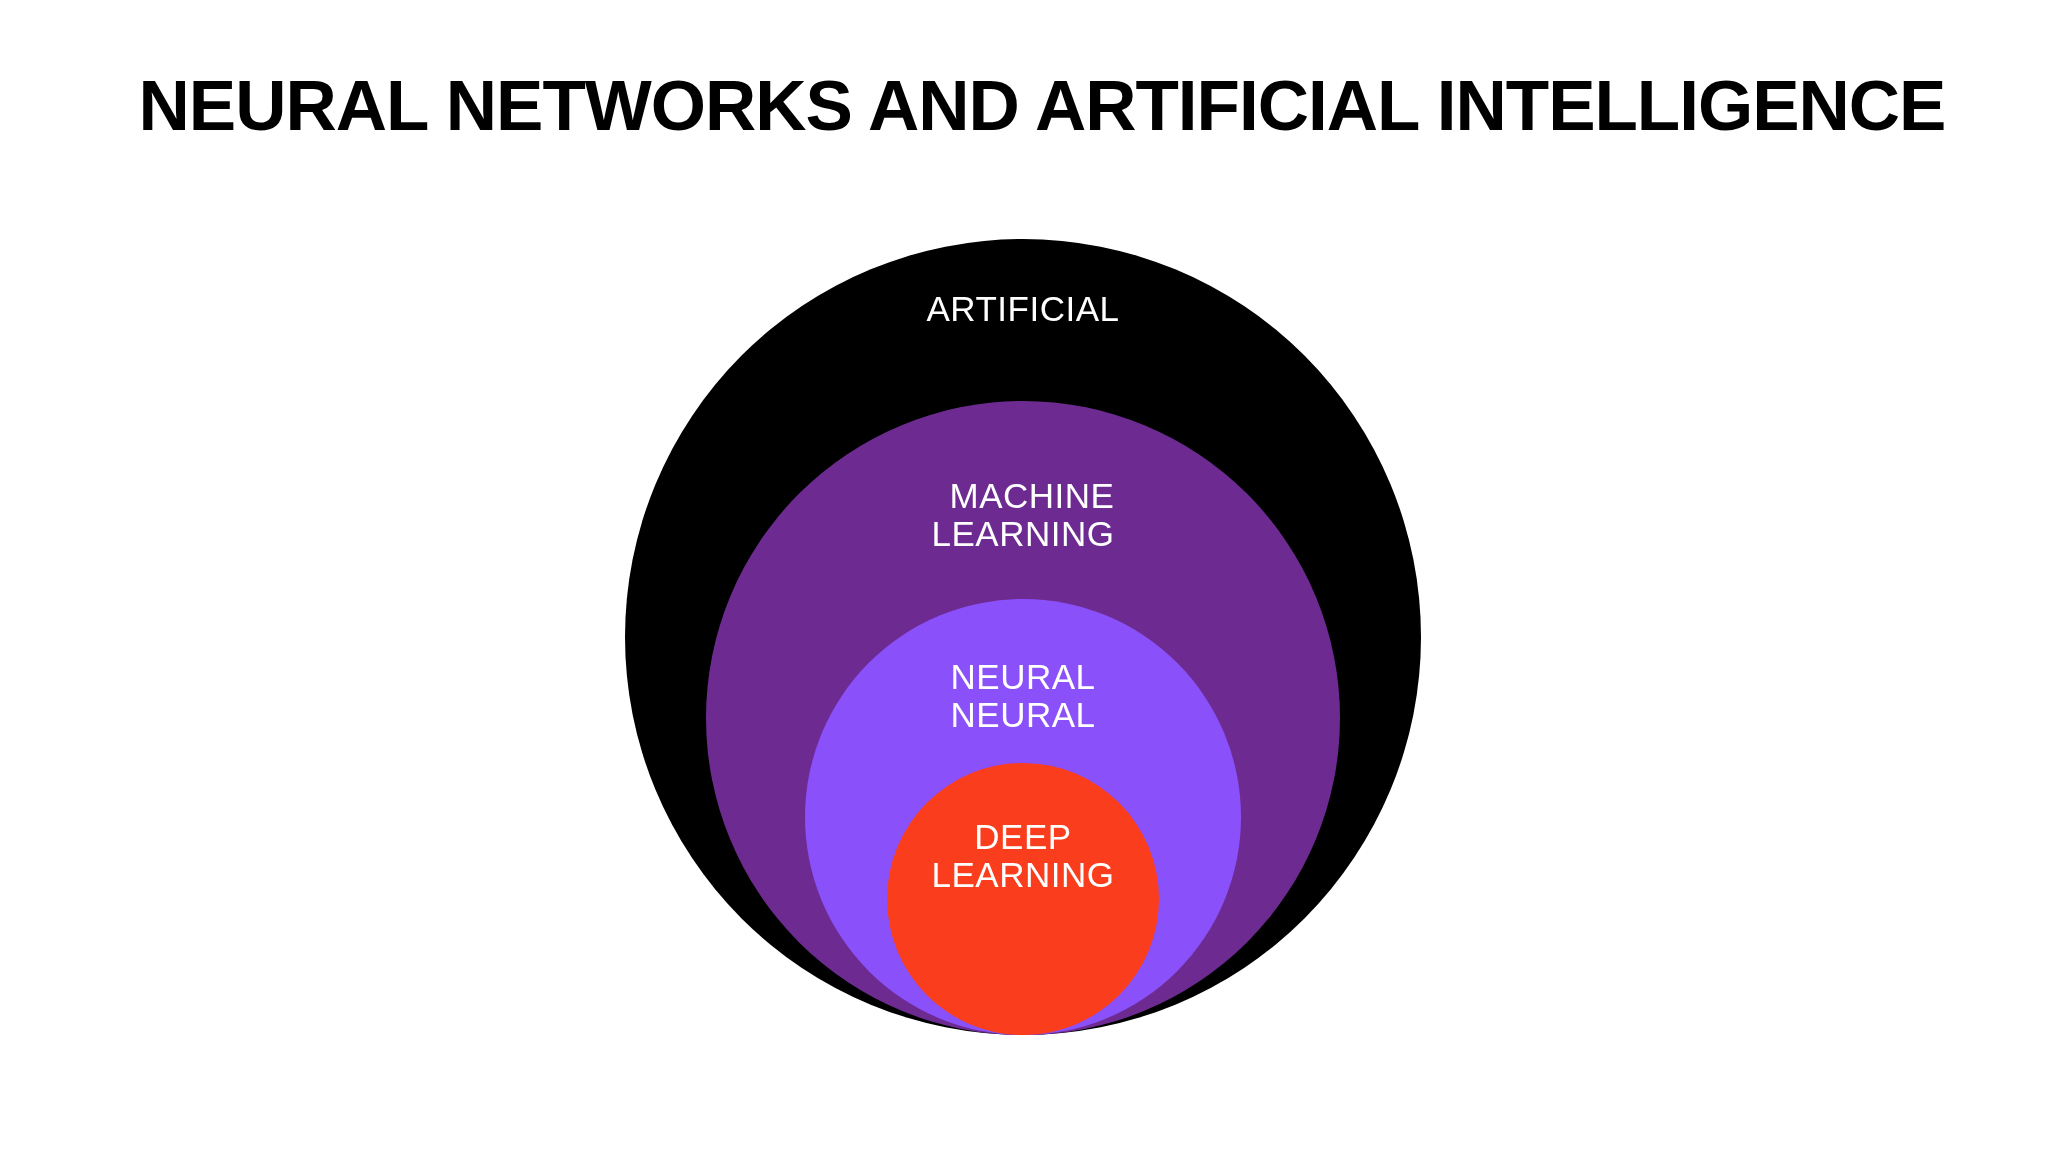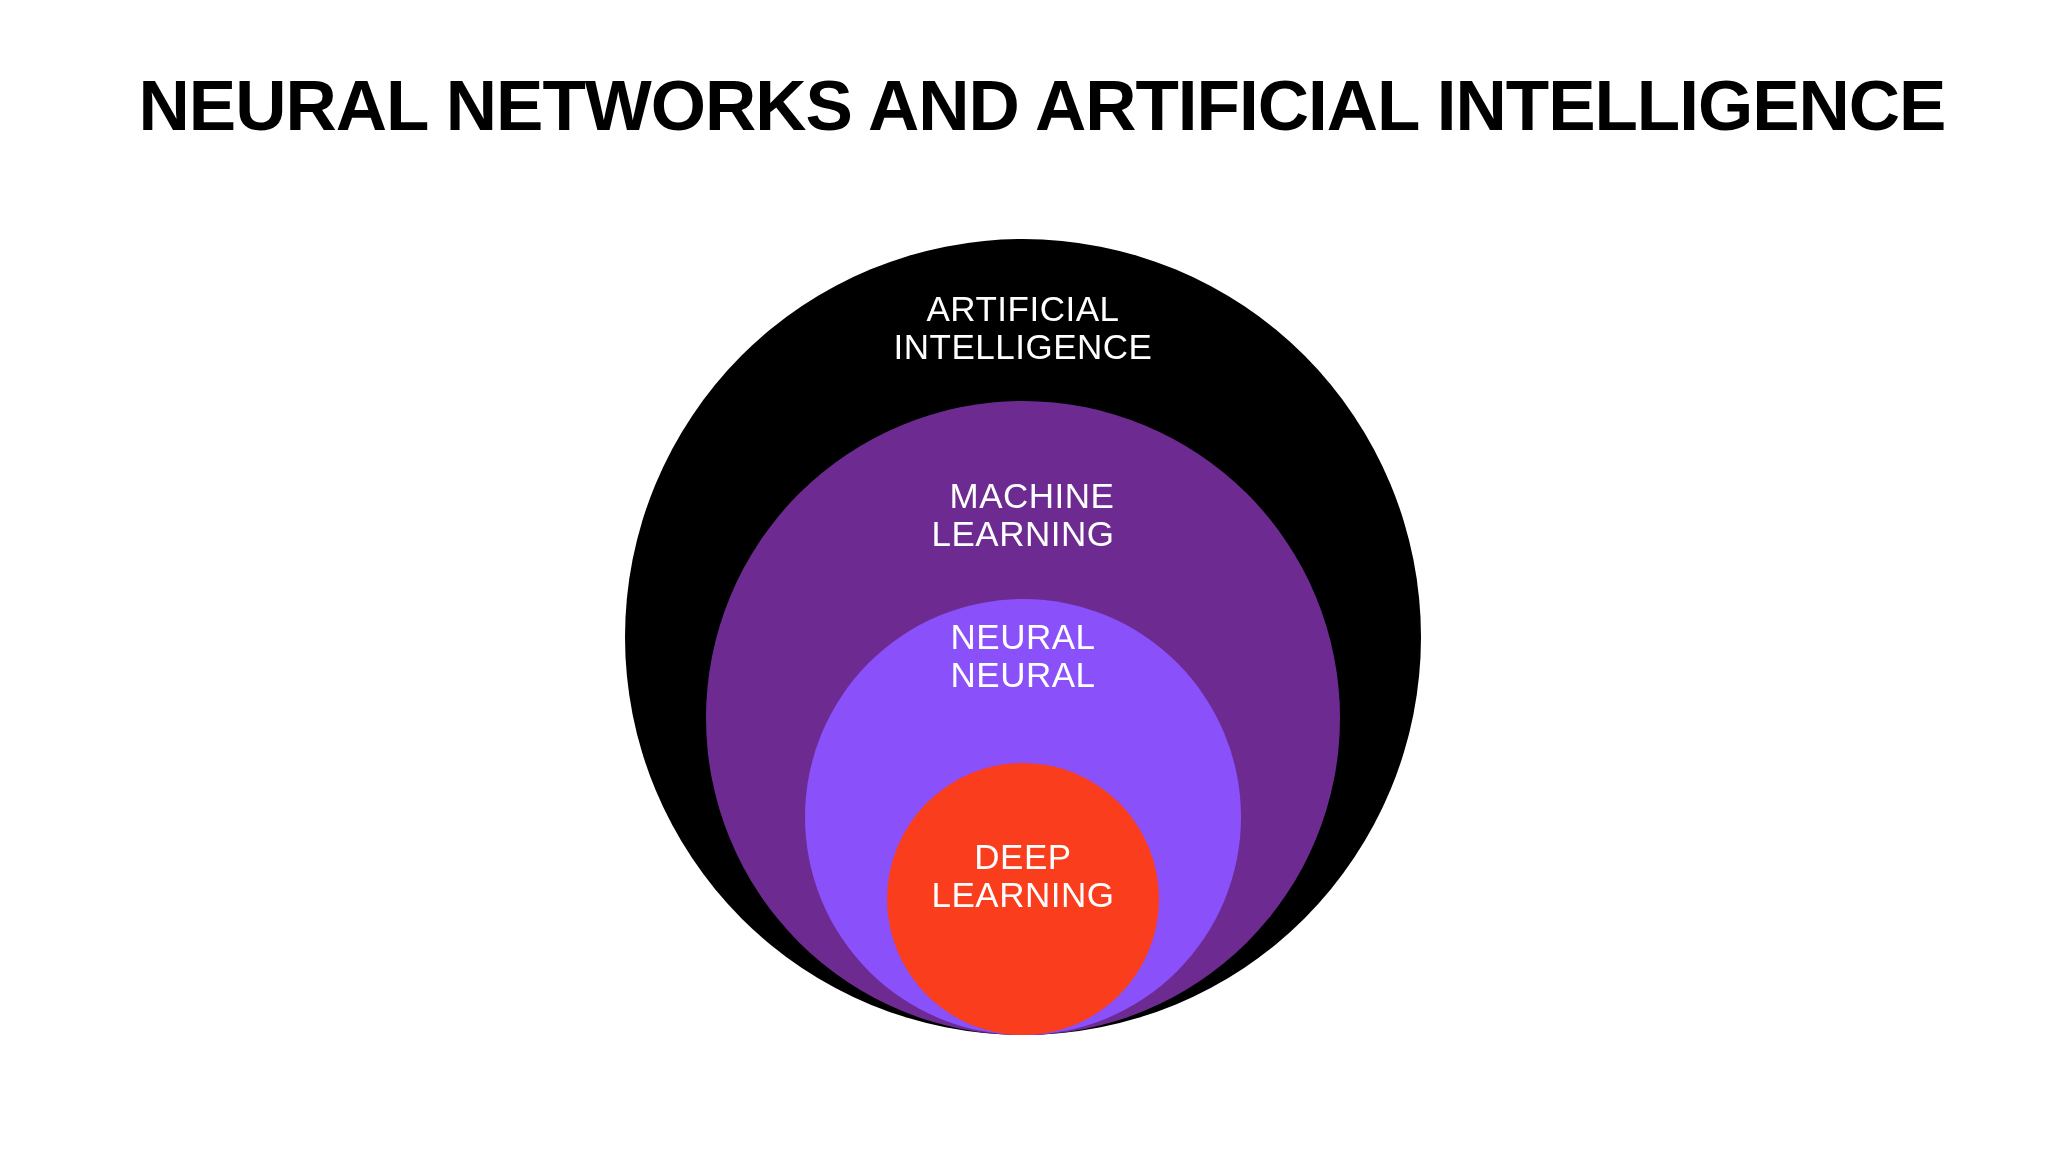--- a/index.html
+++ b/index.html
@@ -52,43 +52,42 @@
     text-align: center;
     color: #ffffff;
     font-size: 35px;
     line-height: 38px;
     font-weight: 400;
     letter-spacing: 0.5px;
     white-space: nowrap;
   }
   .l-ai { top: 280px; }
   .l-ml { top: 467px; text-align: right; }
-  .l-nn { top: 608px; }
-  .l-dl { top: 828px; }
+  .l-nn { top: 648px; }
+  .l-dl { top: 808px; }
 </style>
 </head>
 <body>
 
 <div class="stage">
 
   <h1 class="page-title">NEURAL NETWORKS AND ARTIFICIAL INTELLIGENCE</h1>
 
   <div class="venn">
 
     <div class="circle c-ai" style="background: rgb(0, 0, 0);"></div>
 
     <div class="circle c-ml" style="background: rgb(109, 43, 146);"></div>
 
     <div class="circle c-nn" style="background: rgb(138, 80, 250);"></div>
 
     <div class="circle c-dl" style="background: rgb(250, 61, 28);"></div>
 
     <div class="ring-label l-ai">
       <div>ARTIFICIAL</div>
-      <div>INTELLIGENCE</div>
     </div>
 
     <div class="ring-label l-ml">
       <div>MACHINE</div>
       <div>LEARNING</div>
     </div>
 
     <div class="ring-label l-nn">
       <div>NEURAL</div>
       <div>NEURAL</div>

